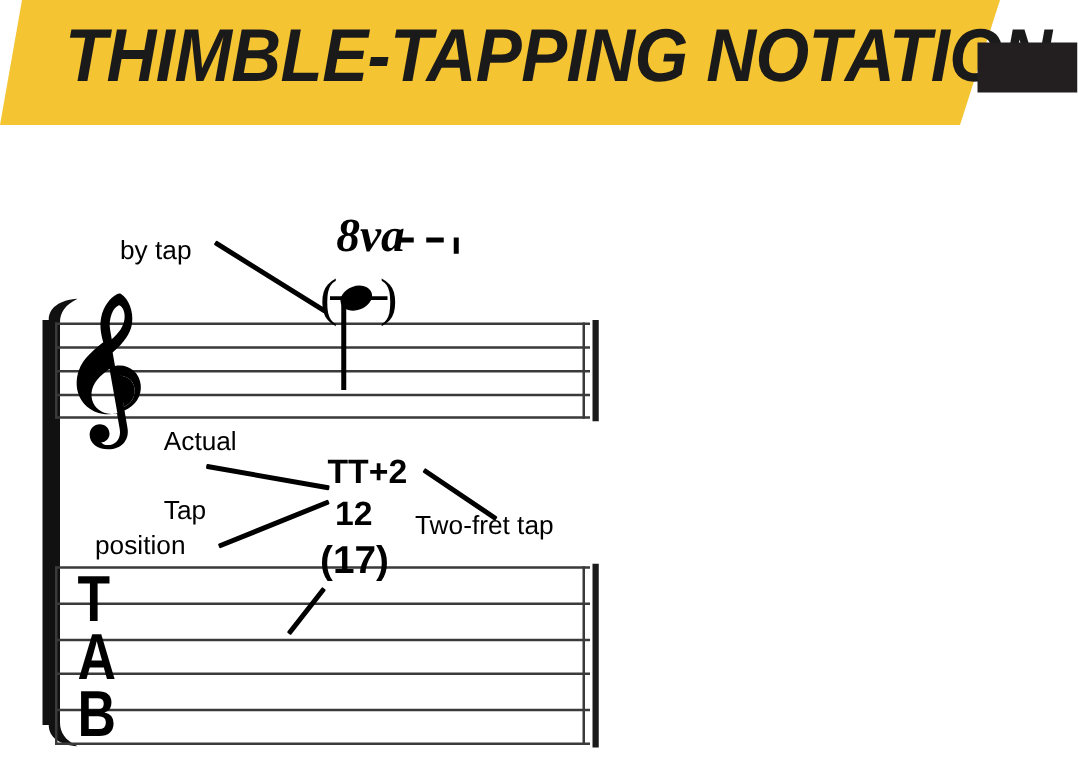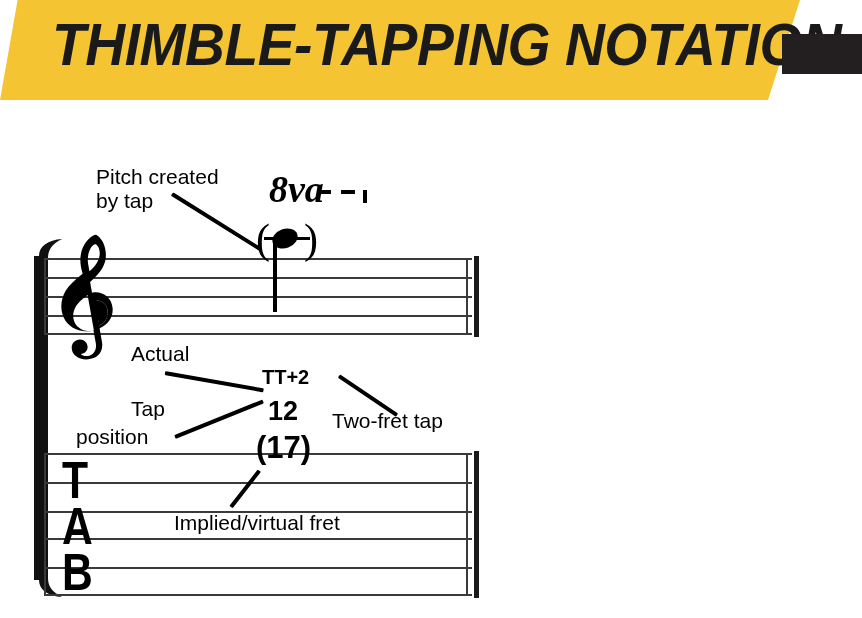--- a/index.html
+++ b/index.html
@@ -208,28 +208,27 @@
   <div class="ottava-dash" style="left:317px; top:80px;"></div>
   <div class="ottava-dash" style="left:341px; top:80px;"></div>
   <div id="ottava-endhook" style="left:363px; top:80px;"></div>
 
   <div class="paren" style="left:256px; top:108px;">(</div>
   <div class="paren" style="left:304px; top:108px;">)</div>
   <div class="ledger" style="left:264px; top:127px; width:46px;"></div>
   <div class="notehead" style="left:272px; top:119px;"></div>
   <div class="stem" style="left:273px; top:128px; height:74px;"></div>
 
-  <div class="ann-text" style="left:96px; top:55px;">Pitch created</div>
   <div class="ann-text" style="left:96px; top:79px;">by tap</div>
   <div class="leader" style="left:172px; top:82px; width:104px; transform: rotate(32deg);"></div>
 
   <div class="ann-text" style="left:131px; top:232px;">Actual</div>
   <div class="ann-text" style="left:131px; top:256px;margin-top:31px;">Tap</div>
   <div class="leader" style="left:165px; top:261px; width:100px; transform: rotate(10deg);"></div>
-  <div id="tt-label" style="left:262px; top:254px; font-size:20px; line-height:27px;">TT+2</div>
+  <div id="tt-label" style="left:262px; top:254px; font-size:27px; line-height:27px;">TT+2</div>
 
   <div class="leader" style="left:339px; top:264px; width:70px; transform: rotate(34deg);"></div>
   <div class="ann-text" style="left:332px; top:299px;">Two-fret tap</div>
 
   <div class="ann-text" style="left:76px; top:315px;">position</div>
   <div class="leader" style="left:175px; top:325px; width:95px; transform: rotate(-22deg);"></div>
   <div id="fret-number-15" style="left:268px; top:288px; font-size:27px; line-height:27px;">12</div>
 
   <div class="staff-line" style="left:44px; top:343px; width:428px;"></div>
   <div class="staff-line" style="left:44px; top:372px; width:428px;"></div>
@@ -240,15 +239,14 @@
   <div class="barline-thin" style="left:44px; top:343px; height:143px;"></div>
   <div class="barline-thin" style="left:466px; top:343px; height:143px;"></div>
   <div class="barline-thick" style="left:474px; top:341px; height:147px;"></div>
 
   <div class="tab-letter" style="left:62px; top:348px;">T</div>
   <div class="tab-letter" style="left:62px; top:394px;">A</div>
   <div class="tab-letter" style="left:62px; top:440px;">B</div>
 
   <div id="tab-number-17" style="left:256px; top:322px; font-size:31px; line-height:31px;">(17)</div>
   <div class="leader" style="left:231px; top:395px; width:46px; transform: rotate(-52deg);"></div>
-  <div class="ann-text" style="left:174px; top:401px;">Implied/virtual fret</div>
 
 </div>
 
 </body></html>

